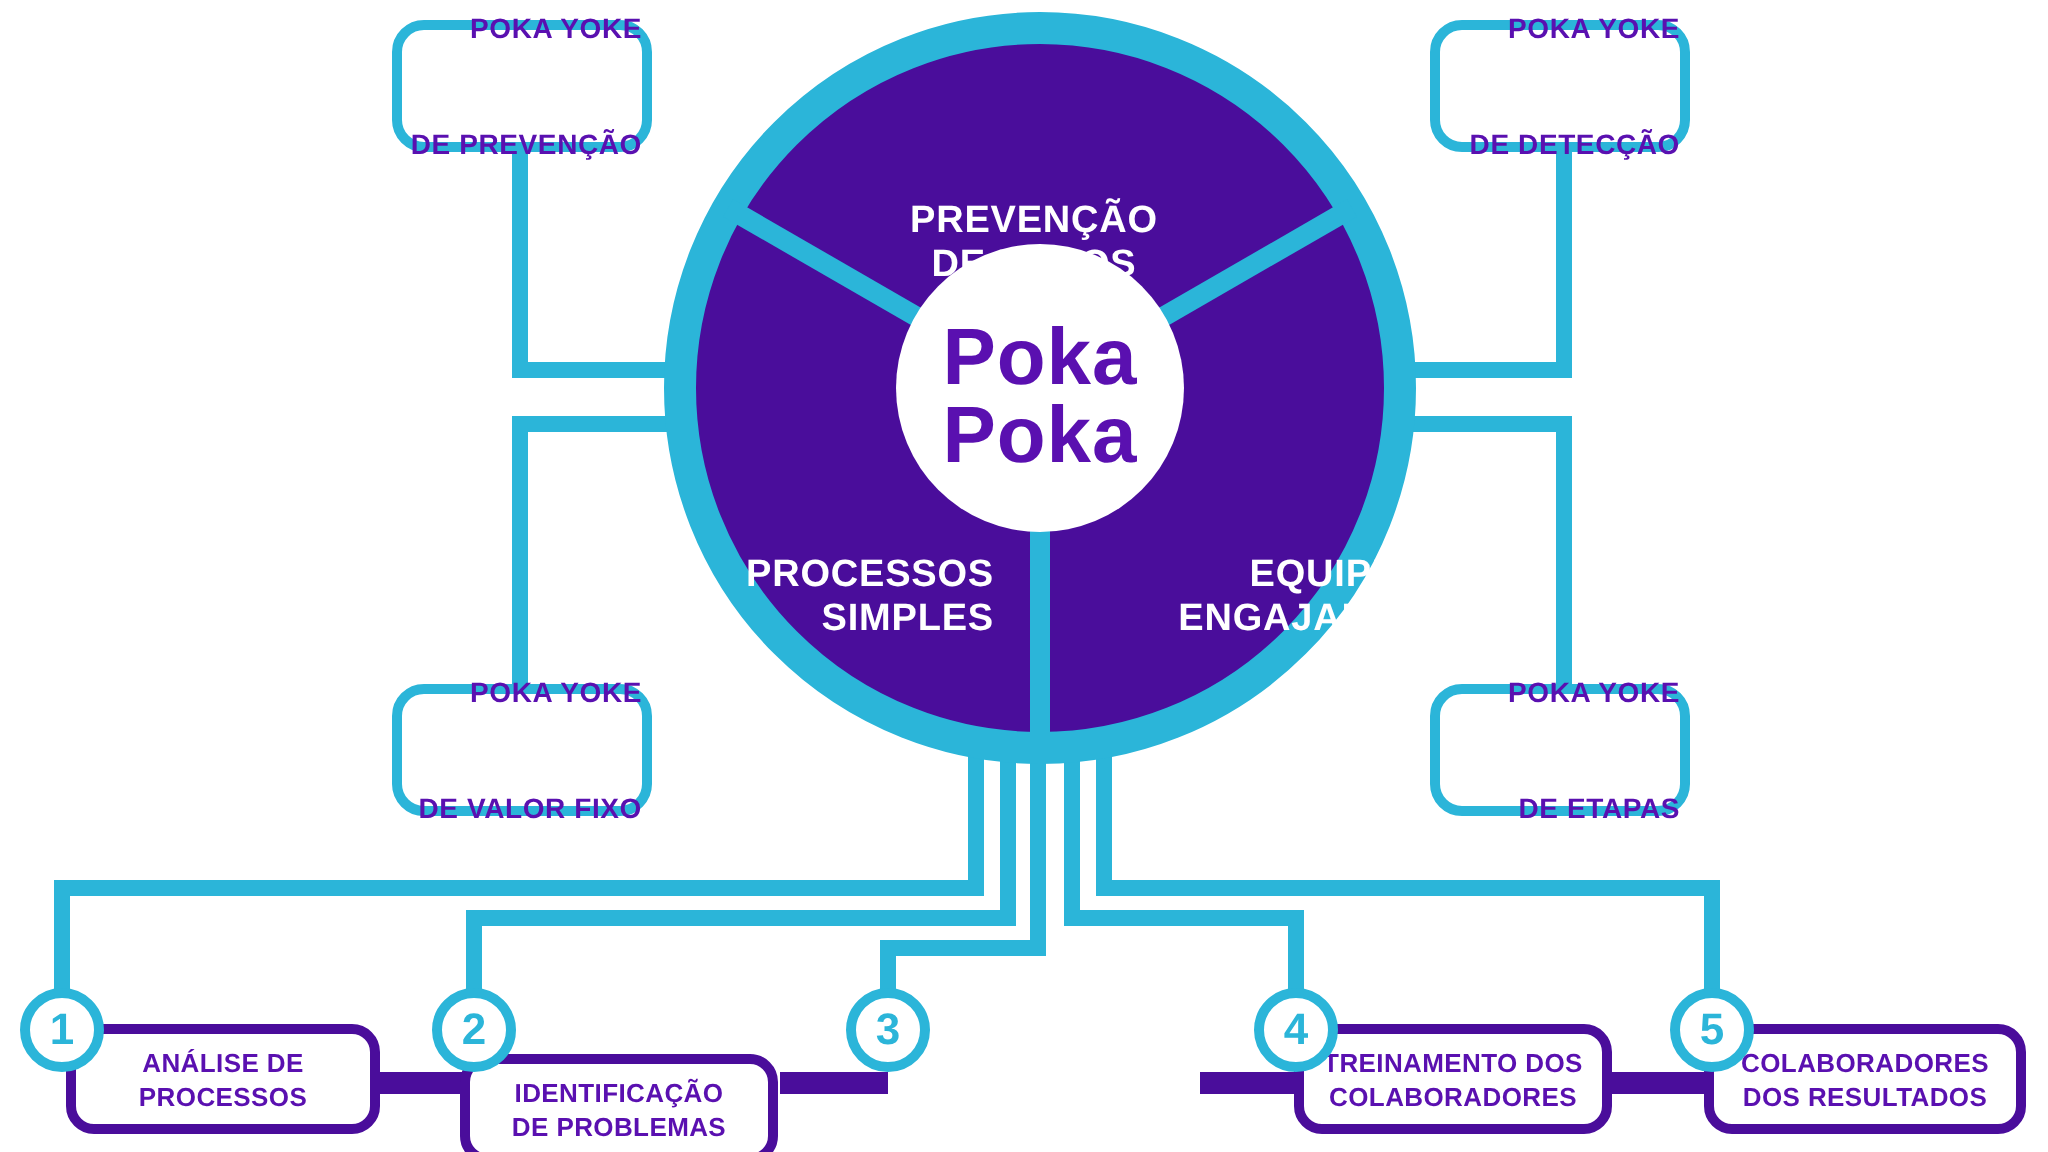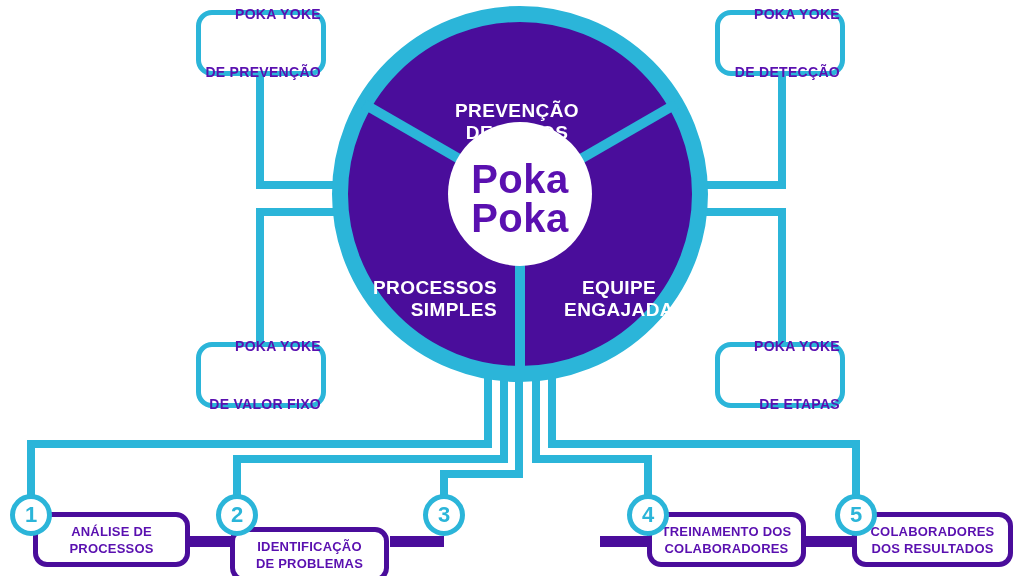--- a/index.html
+++ b/index.html
@@ -22,21 +22,21 @@
   #wheel .pie{fill:var(--purple);stroke:var(--cyan);stroke-width:16px;}
   #wheel .spoke{stroke:var(--cyan);stroke-width:10px;}
   #wheel .hub{fill:var(--white);}
   
   .seg-label{
     position:absolute;color:var(--white);font-size:19px;line-height:22px;
     letter-spacing:.4px;white-space:nowrap;
   }
   .seg-top{left:417px;top:76px;width:200px;text-align:center;margin-top:24px;}
   .seg-bl{left:347px;top:277px;width:150px;text-align:right;}
-  .seg-br{left:539px;top:277px;width:160px;text-align:center;}
+  .seg-br{left:539px;top:277px;width:160px;text-align:right;}
   .hub-title{
     position:absolute;left:432px;top:160px;width:176px;text-align:center;
     color:var(--text_purple);font-size:40px;line-height:39px;letter-spacing:.5px;
   }
   
   .side-box{
     position:absolute;width:130px;height:66px;background:var(--white);
     border:5px solid var(--cyan);border-radius:16px;
     display:flex;flex-direction:column;justify-content:center;align-items:flex-end;
     box-sizing:border-box;

